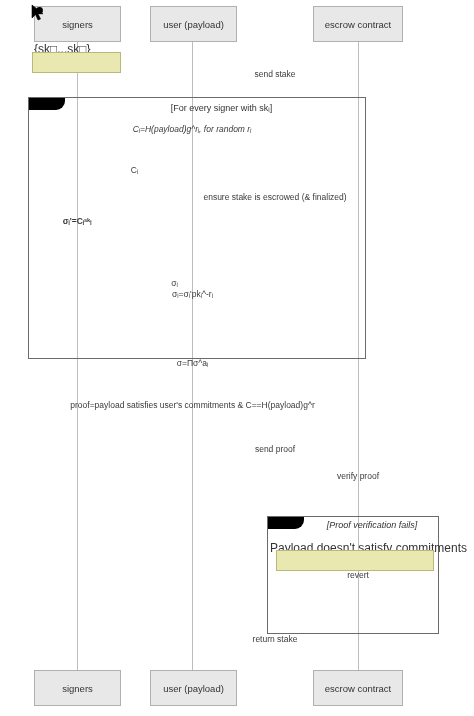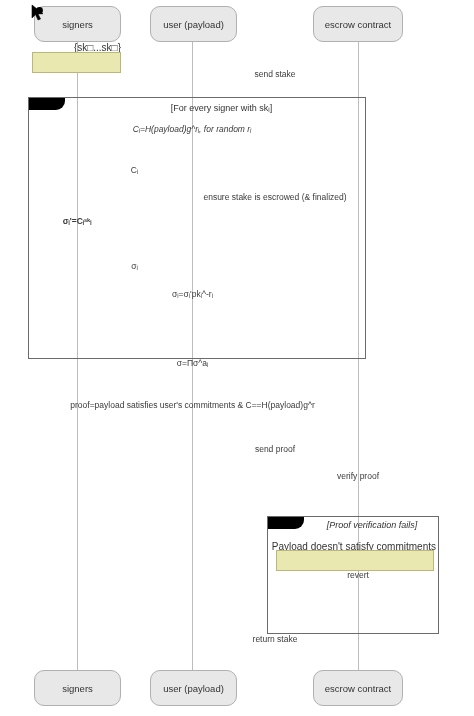--- a/index.html
+++ b/index.html
@@ -23,21 +23,21 @@
   }
   .lifeline {
     position: absolute;
     width: 1px;
     background: #bdbdbd;
   }
   .actor-box {
     position: absolute;
     background: #e8e8e8;
     border: 1px solid #b0b0b0;
-    border-radius: 10px;
+    border-radius: 0;
     box-sizing: border-box;
     display: flex;
     align-items: center;
     justify-content: center;
     font-size: 9.5px;
     color: #333333;
     text-align: center;
   }
   .frag {
     position: absolute;
@@ -67,24 +67,24 @@
     text-align: center;
   }
   .note {
     position: absolute;
     background: #e8e8b0;
     border: 1px solid #b8b878;
     box-sizing: border-box;
   }
   .note-text {
     position: absolute;
-    font-size: 10px;
+    font-size: 12px;
     color: #333333;
     white-space: nowrap;
-    text-align: right;
+    text-align: left;
   }
   .cursor {
     position: absolute;
     width: 14px;
     height: 18px;
     pointer-events: none;
   }
 </style>
 </head>
 <body>
@@ -115,21 +115,21 @@
   <div class="frag-label" style="left:77px; top:103px; width:289px;">[For every signer with skᵢ]</div>
 
   <div class="msg-label" style="left:77px; top:124px; width:230px;font-style:italic;">Cᵢ=H(payload)g^rᵢ, for random rᵢ</div>
 
   <div class="msg-label" style="left:77px; top:165px; width:115px;">Cᵢ</div>
 
   <div class="msg-label" style="left:192px; top:192px; width:166px;">ensure stake is escrowed (&amp; finalized)</div>
 
   <div class="msg-label" style="left:32px; top:216px; width:90px; text-align:center;font-weight:bold;">σᵢ'=Cᵢˢᵏᵢ</div>
 
-  <div class="msg-label" style="left:77px; top:261px; width:115px;">σᵢ</div>
+  <div class="msg-label" style="left:77px; top:278px; width:115px;padding-left:40px;">σᵢ</div>
 
   <div class="msg-label" style="left:135px; top:289px; width:115px;">σᵢ=σᵢ'pkᵢ^-rᵢ</div>
 
   <div class="msg-label" style="left:135px; top:358px; width:115px;">σ=Πσ^aᵢ</div>
 
   <div class="msg-label" style="left:20px; top:400px; width:345px;">proof=payload satisfies user's commitments &amp; C==H(payload)g^r</div>
 
   <div class="msg-label" style="left:192px; top:444px; width:166px;">send proof</div>
 
   <div class="msg-label" style="left:303px; top:471px; width:110px;">verify proof</div>

